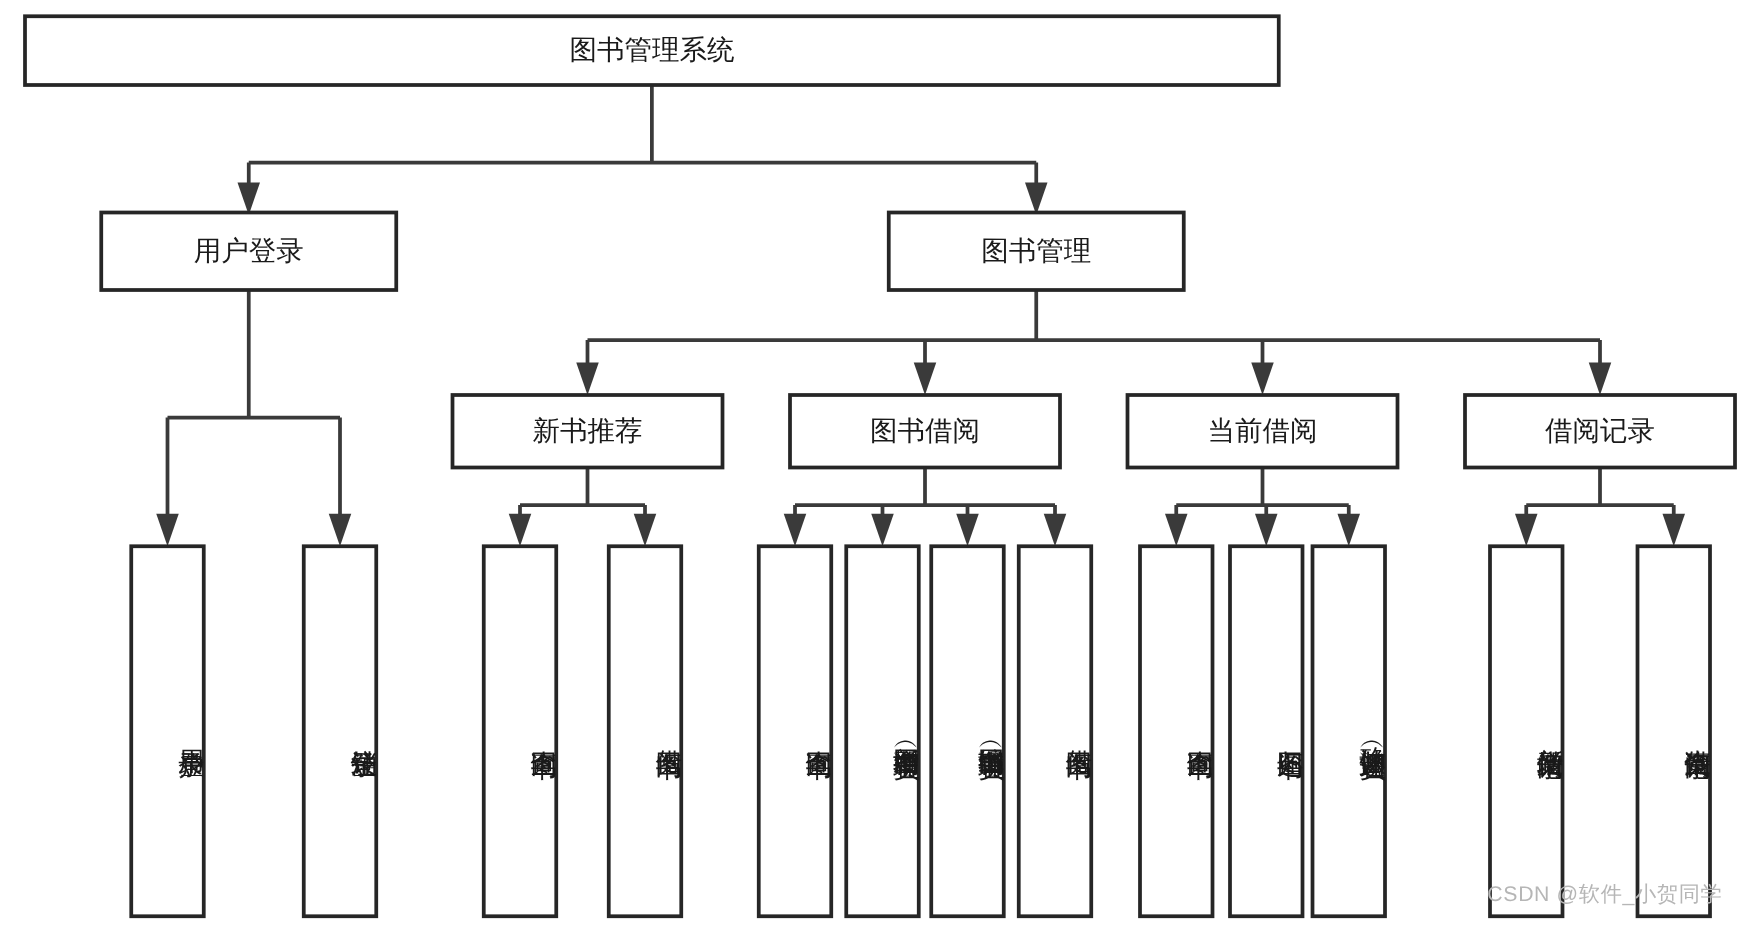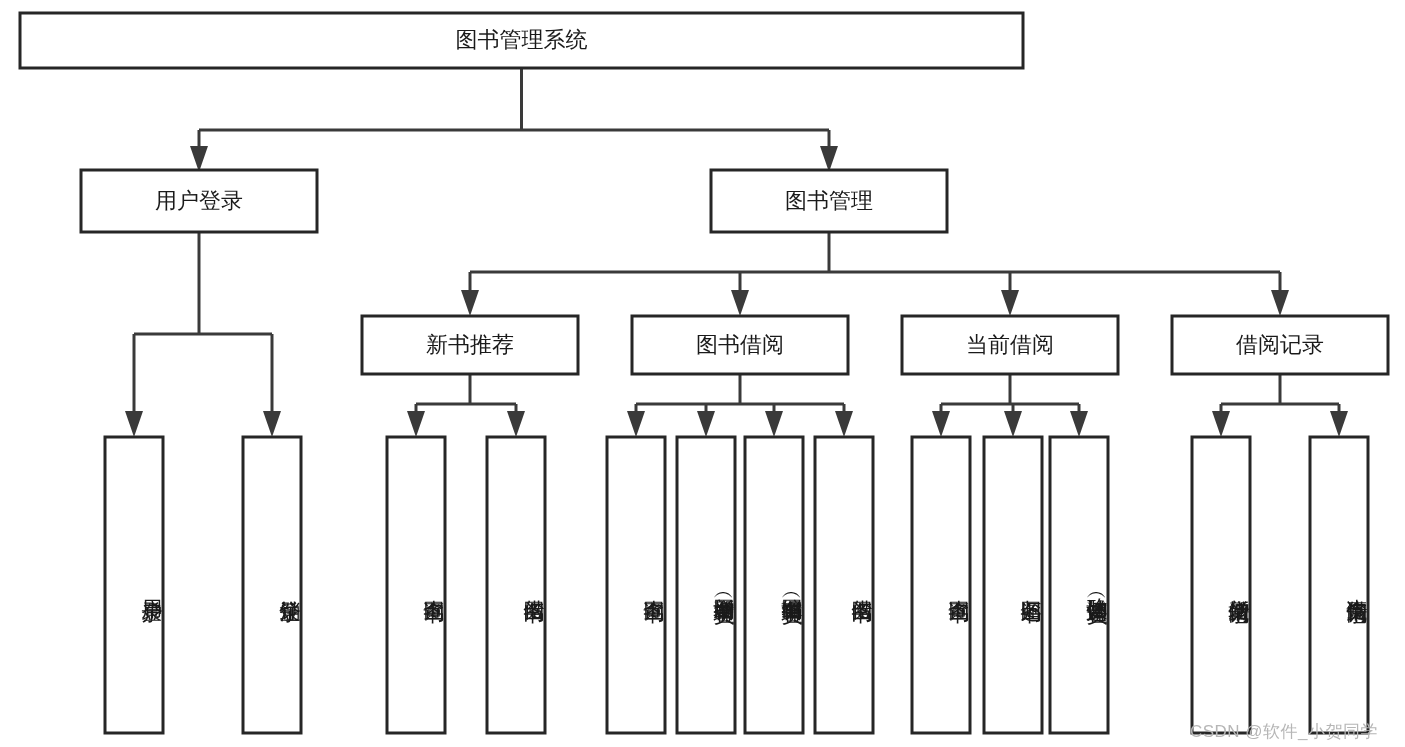--- a/index.html
+++ b/index.html
@@ -56,21 +56,21 @@
     line-height: 1.06;
     color: #1a1a1a;
     letter-spacing: 1px;
     text-align: center;
     white-space: nowrap;
     pointer-events: none;
   }
   .watermark {
     position: absolute;
     right: 8px;
-    bottom: 4px;
+    bottom: 20px;
     font-family: "Liberation Sans", "DejaVu Sans", sans-serif;
     font-size: 17px;
     color: #b6b6b6;
     letter-spacing: 0.5px;
     white-space: nowrap;
   }
 </style>
 </head>
 <body>
 

